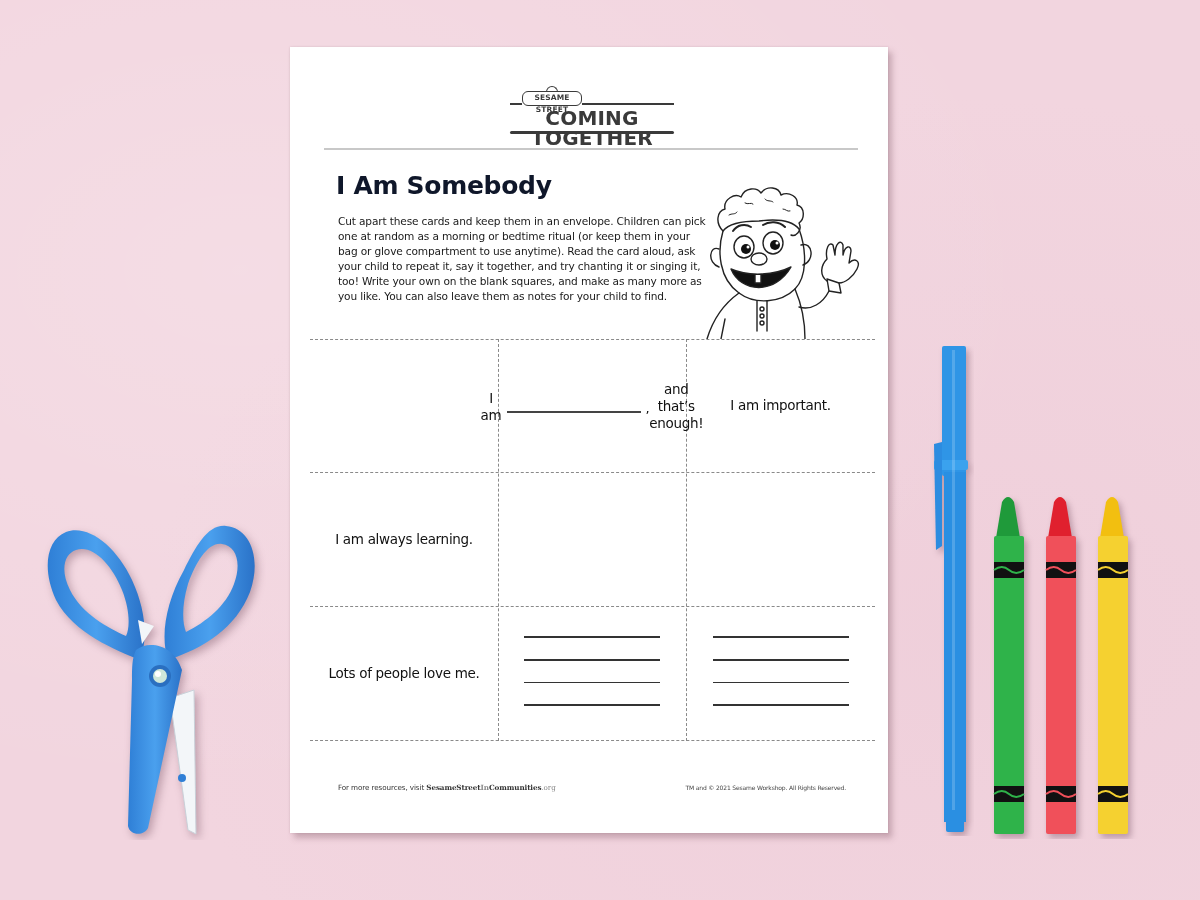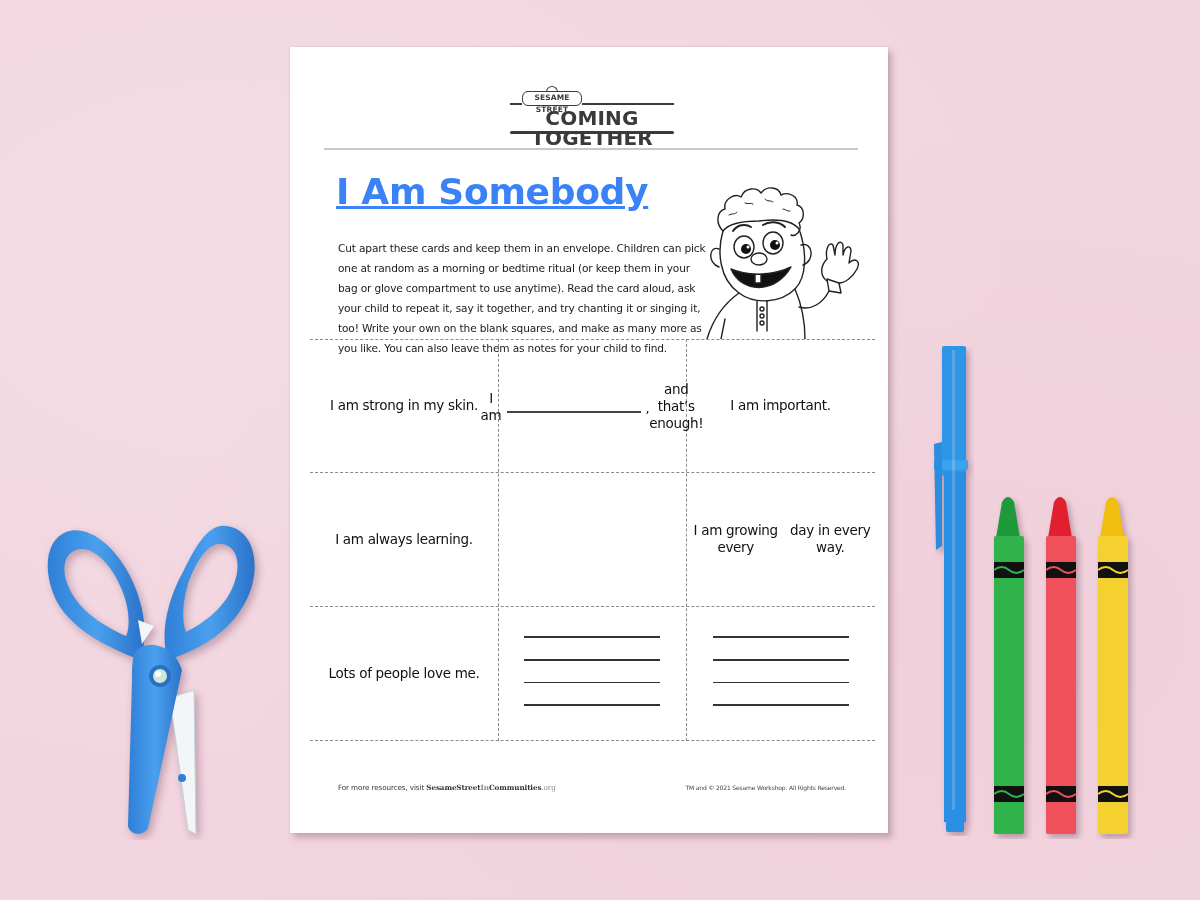--- a/index.html
+++ b/index.html
@@ -34,28 +34,27 @@
   .logo .words {
     position: absolute; left: 0; top: 21px; width: 168px; text-align: center;
     font-size: 20px; font-weight: bold; color: #3a3a3a; letter-spacing: 0.2px;
     font-family: "DejaVu Sans", sans-serif; line-height: 20px;
   }
   .logo .rule-bot { position: absolute; left: 2px; top: 44px; width: 164px; height: 2.5px; background: #3a3a3a; border-radius: 2px; }
   .divider { position: absolute; left: 34px; top: 101px; width: 534px; height: 2px; background: #c8c8c8; }
   
   .title {
     position: absolute; left: 46px; top: 124px;
-    font-size: 36px; font-weight: bold; color: #3b82f6; letter-spacing: -0.3px;
+    font-size: 25px; font-weight: bold; color: #0f172a; letter-spacing: -0.3px;
     font-family: "DejaVu Sans", sans-serif;
-    text-decoration: underline;
   }
   .desc {
     position: absolute; left: 48px; top: 167px; width: 372px;
-    font-size: 10.6px; line-height: 20px; color: #1a1a1a;
-    font-family: "DejaVu Sans", sans-serif; letter-spacing: -0.15px; margin-top: 24px;
+    font-size: 10.6px; line-height: 15px; color: #1a1a1a;
+    font-family: "DejaVu Sans", sans-serif; letter-spacing: -0.15px;
   }
   .character { position: absolute; left: 405px; top: 132px; width: 170px; height: 160px; }
   
   .grid { position: absolute; left: 20px; top: 292px; width: 565px; height: 402px; }
   .hline { position: absolute; left: 0; width: 565px; height: 0; border-top: 1.3px dashed #8a8a8a; }
   .vline { position: absolute; top: 0; height: 402px; width: 0; border-left: 1.3px dashed #8a8a8a; }
   .cell {
     position: absolute; display: flex; align-items: center; justify-content: center;
     text-align: center; font-size: 13.5px; line-height: 17px; color: #111;
     font-family: "DejaVu Sans", sans-serif; letter-spacing: -0.3px;
@@ -138,41 +137,34 @@
   </svg>
 
   <div class="grid">
     <div class="hline" style="top:0;"></div>
     <div class="hline" style="top:133px;"></div>
     <div class="hline" style="top:267px;"></div>
     <div class="hline" style="top:401px;"></div>
     <div class="vline" style="left:188px;"></div>
     <div class="vline" style="left:376px;"></div>
 
-    <div class="cell" style="left:0;top:0;width:188px;height:133px;">
-      <span>I am strong in my skin.</span>
-    </div>
     <div class="cell" style="left:188px;top:0;width:188px;height:133px;padding-top:2px;">
       <span>I am</span>
       <div class="fill-row">
         <div class="blank-line"></div>
         <span class="comma">,</span>
       </div>
       <span>and that’s enough!</span>
     </div>
     <div class="cell" style="left:376px;top:0;width:189px;height:133px;">
       <span>I am important.</span>
     </div>
 
     <div class="cell" style="left:0;top:133px;width:188px;height:134px;">
       <span>I am always learning.</span>
-    </div>
-    <div class="cell" style="left:376px;top:133px;width:189px;height:134px;">
-      <span>I am growing every</span>
-      <span>day in every way.</span>
     </div>
 
     <div class="cell" style="left:0;top:267px;width:188px;height:134px;">
       <span>Lots of people love me.</span>
     </div>
     <div class="cell" style="left:188px;top:267px;width:188px;height:134px;padding-bottom:4px;">
       <div class="write-lines">
         <div class="blank-line"></div>
         <div class="blank-line"></div>
         <div class="blank-line"></div>

